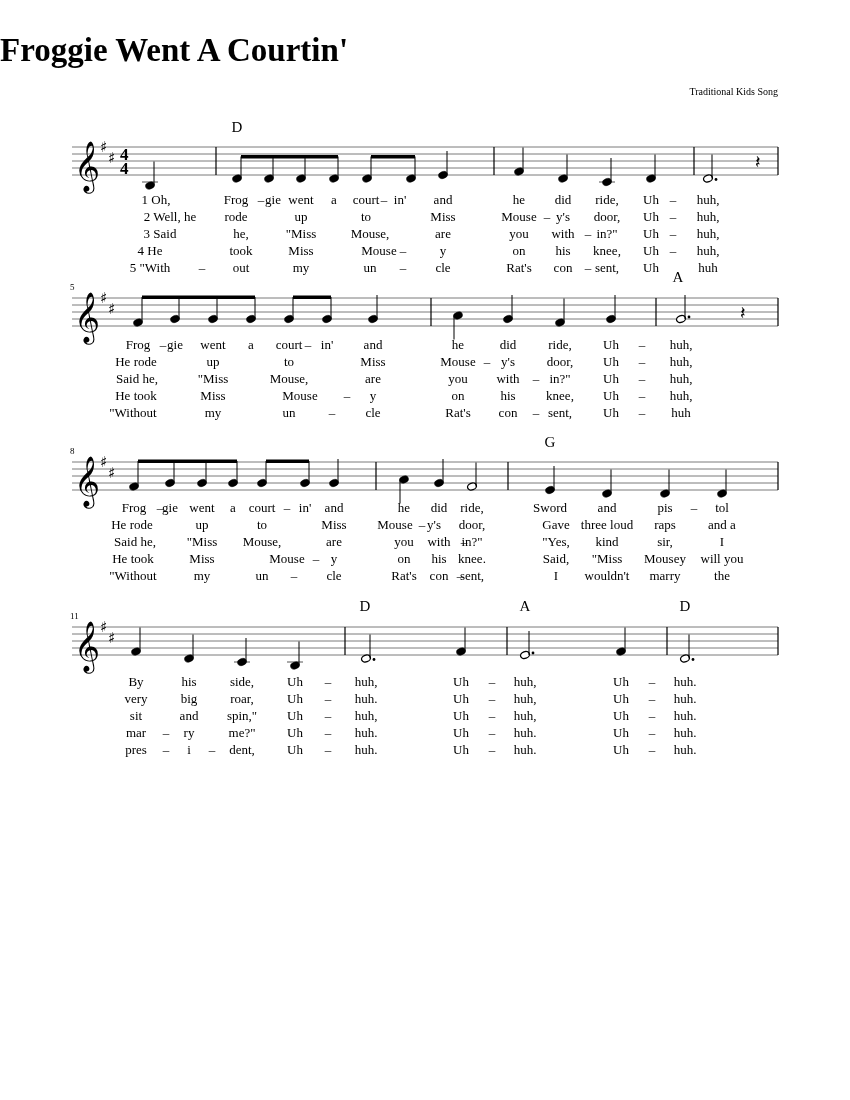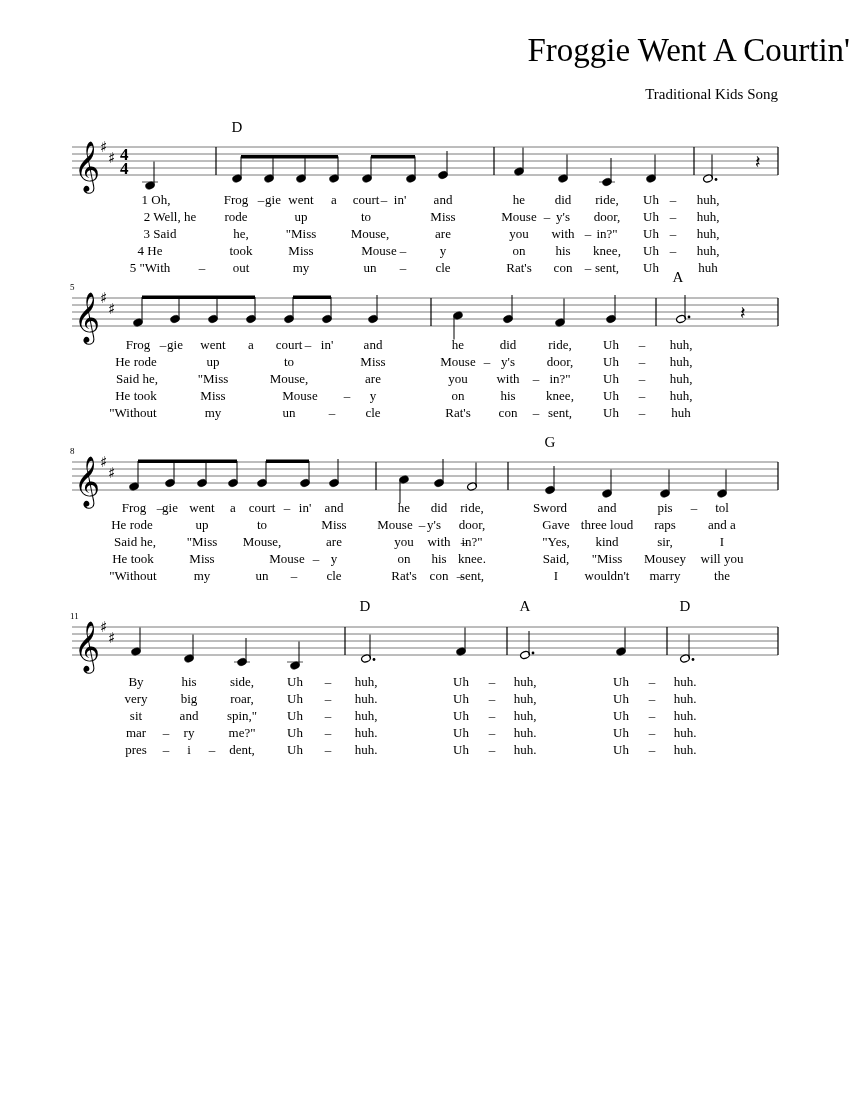--- a/index.html
+++ b/index.html
@@ -1,20 +1,20 @@
 <!DOCTYPE html>
 <html><head>
 <meta charset="utf-8">
 <style>
   html, body { margin:0; padding:0; background:#ffffff; }
   body { width:850px; height:1100px; position:relative; overflow:hidden;
          font-family:"Liberation Serif","DejaVu Serif",serif; color:#000; }
-  .title { position:absolute; top:30px; left:0; width:850px; text-align:right;
-           font-size:33px; line-height:40px; }
-  .composer { position:absolute; top:86px; right:72px; font-size:15px; }
+  .title { position:absolute; top:30px; left:0; width:850px; text-align:left;
+           font-size:33px; line-height:40px;font-weight:bold; }
+  .composer { position:absolute; top:86px; right:72px; font-size:10px; }
   svg.score { position:absolute; left:0; top:0; }
   .lyric { font-family:"Liberation Serif","DejaVu Serif",serif; font-size:13px; }
   .chord { font-family:"Liberation Serif","DejaVu Serif",serif; font-size:15px; }
   .mnum { font-family:"Liberation Serif","DejaVu Serif",serif; font-size:9px; }
 </style>
 </head>
 <body>
 
 <div class="title">Froggie Went A Courtin'</div>
 <div class="composer">Traditional Kids Song</div>

